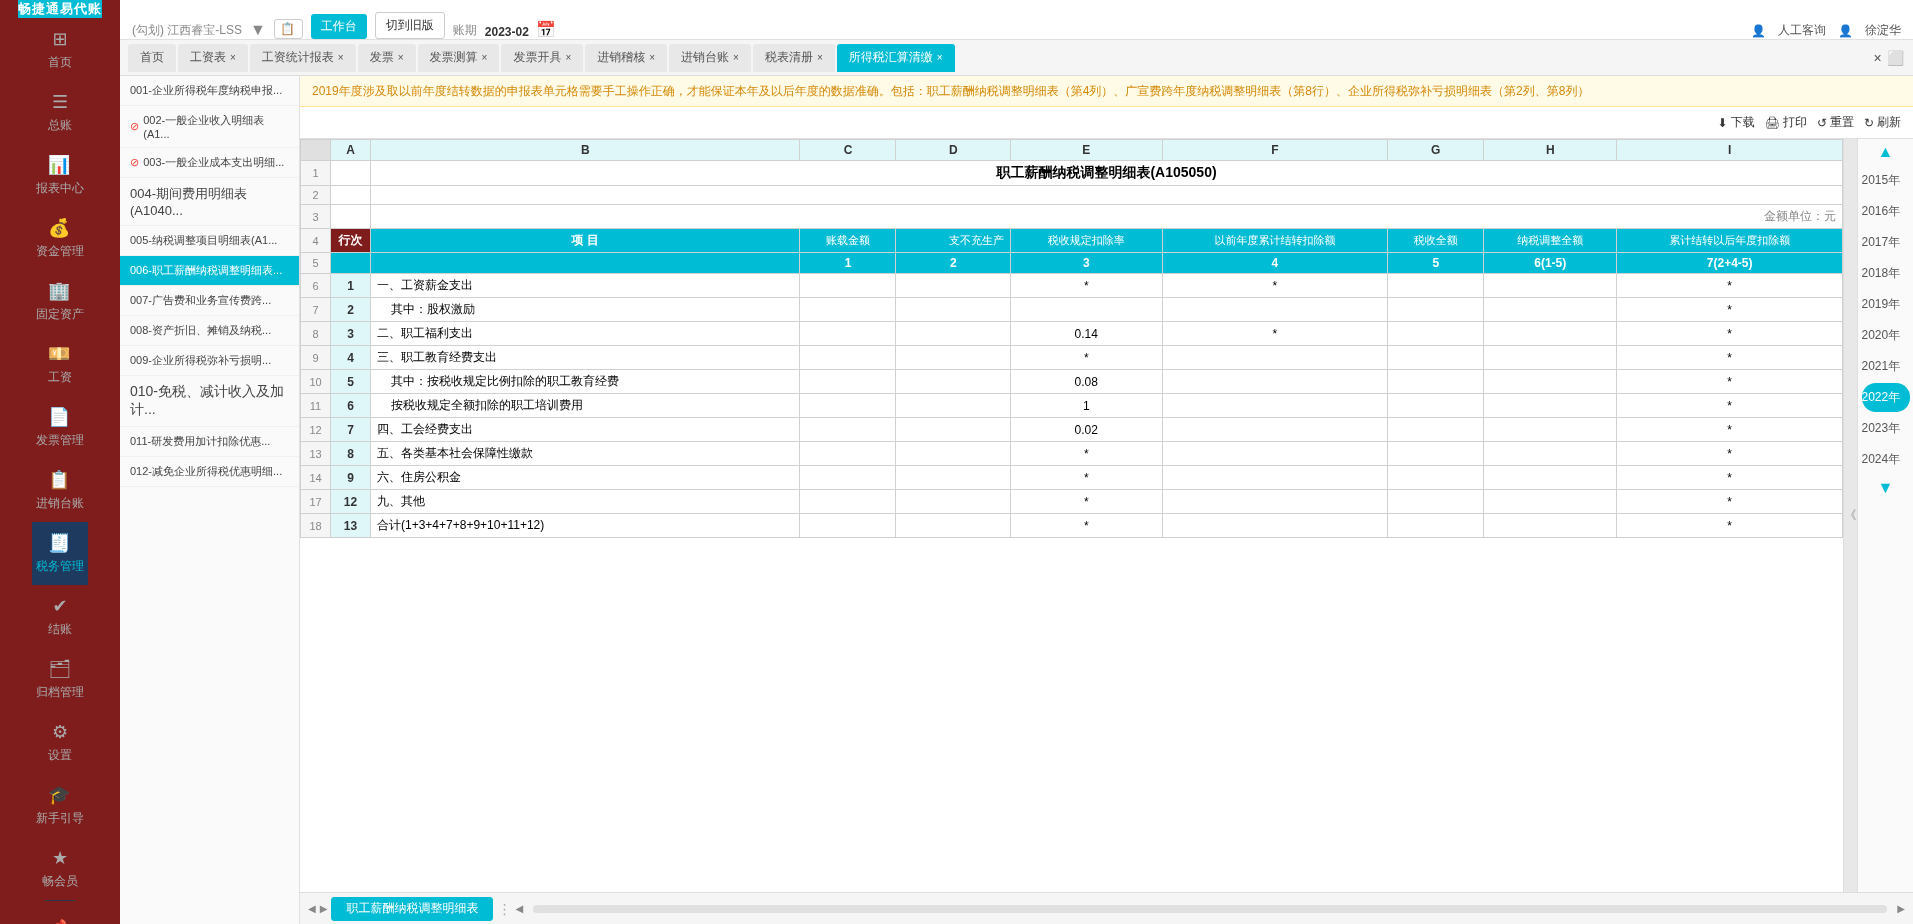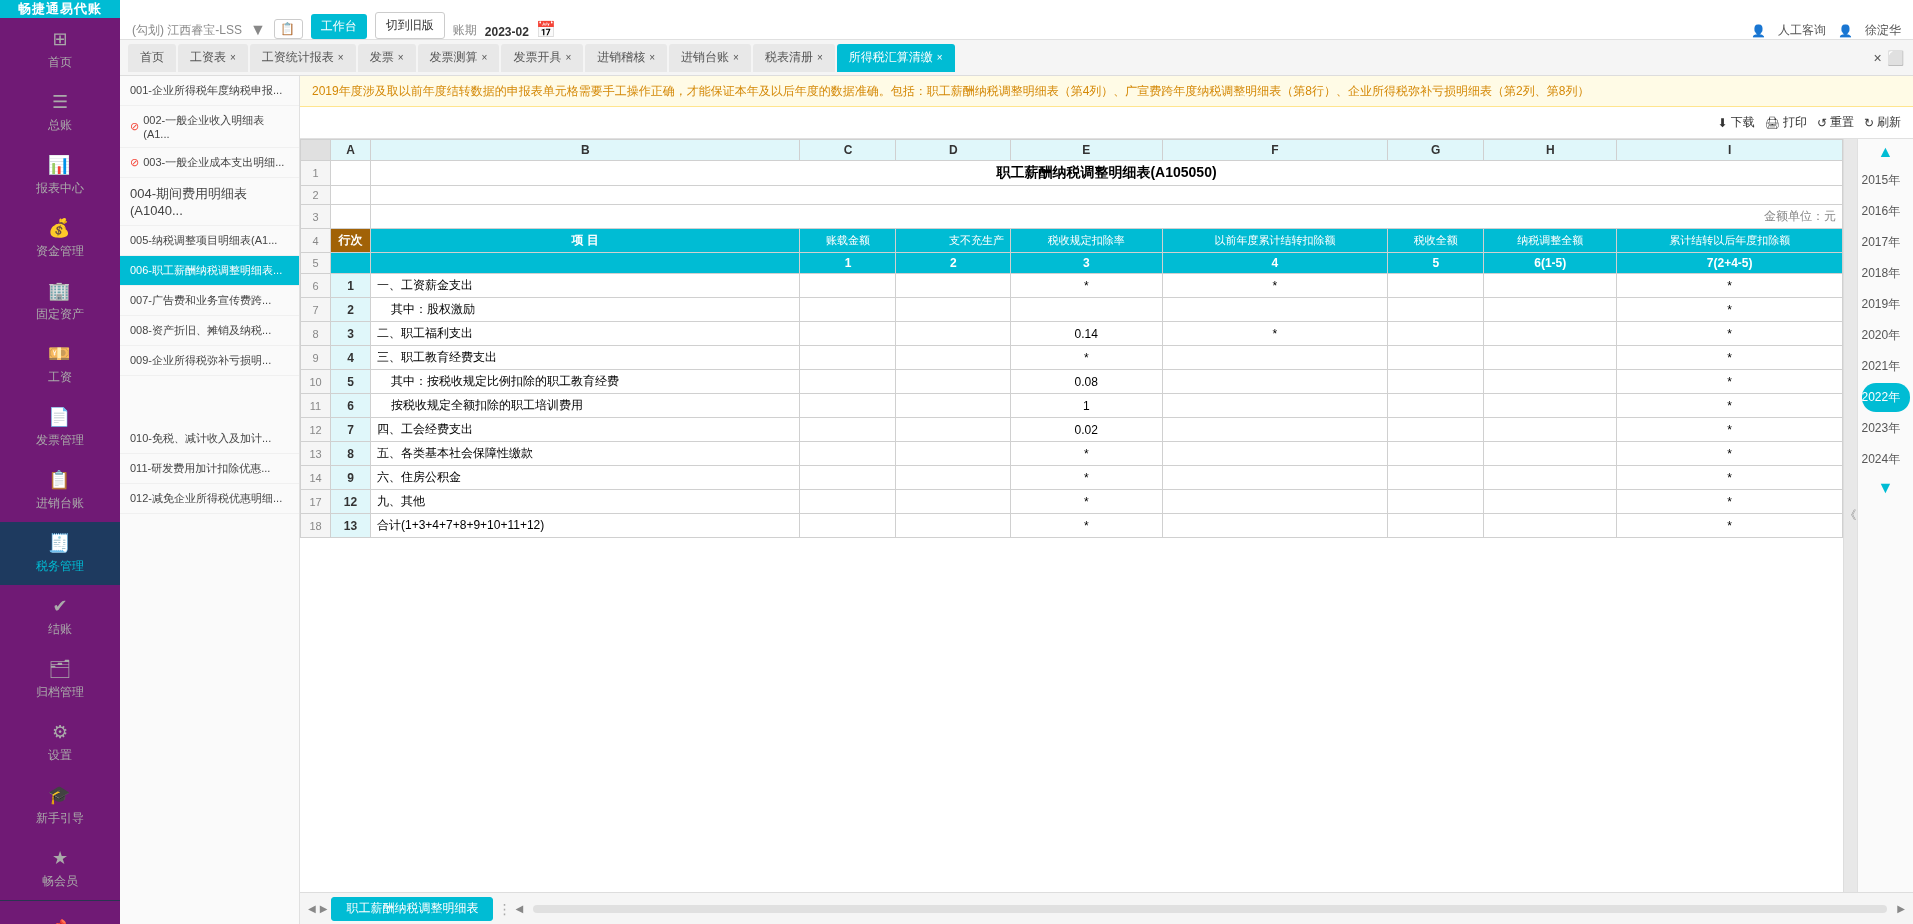--- a/index.html
+++ b/index.html
@@ -1,21 +1,21 @@
 <!DOCTYPE html>
 <html><head>
   <meta charset="utf-8">
   <style>
     * { box-sizing: border-box; margin: 0; padding: 0; font-family: 'Microsoft YaHei', Arial, sans-serif; }
     body { width: 1913px; height: 924px; overflow: hidden; background: #f0f2f5; display: flex; }
 
     
     .sidebar {
-      width: 120px; min-width: 120px; background: #701a75; display: flex; flex-direction: column;
-      height: 924px; color: #fff;
+      width: 120px; min-width: 120px; background: #7f1d1d; display: flex; flex-direction: column;
+      height: 924px; color: #fff; align-items: center;
     }
     .sidebar-logo {
       background: #00bcd4; height: 40px; display: flex; align-items: center; justify-content: center;
       font-size: 13px; color: #fff; font-weight: bold; letter-spacing: 1px;
     }
     .sidebar-item {
       display: flex; flex-direction: column; align-items: center; justify-content: center;
       padding: 10px 4px; cursor: pointer; color: #aaa; font-size: 12px; gap: 4px;
     }
     .sidebar-item.active { background: #1e3a5f; color: #00bcd4; }
@@ -296,21 +296,21 @@
       <div class="list-item">
         <span style="font-size:11px;">007-广告费和业务宣传费跨...</span>
       </div>
       <div class="list-item">
         <span style="font-size:11px;">008-资产折旧、摊销及纳税...</span>
       </div>
       <div class="list-item">
         <span style="font-size:11px;">009-企业所得税弥补亏损明...</span>
       </div>
       <div class="list-item">
-        <span style="font-size:11px;margin-top:48px;">010-免税、减计收入及加计...</span>
+        <span style="font-size:14px;">010-免税、减计收入及加计...</span>
       </div>
       <div class="list-item">
         <span style="font-size:11px;">011-研发费用加计扣除优惠...</span>
       </div>
       <div class="list-item">
         <span style="font-size:11px;">012-减免企业所得税优惠明细...</span>
       </div>
     </div>
 
     <div class="spreadsheet-area">
@@ -372,21 +372,21 @@
               </tr>
 
               <tr>
                 <td class="row-num-cell">3</td>
                 <td></td>
                 <td colspan="8" style="text-align:right;font-size:12px;color:#888;">金额单位：元</td>
               </tr>
 
               <tr>
                 <td class="row-num-cell">4</td>
-                <td style="background:#a16207;color:#fff;text-align:center;font-weight:bold;">行次</td>
+                <td style="background:#7f1d1d;color:#fff;text-align:center;font-weight:bold;">行次</td>
                 <td style="background:#00bcd4;color:#fff;text-align:center;font-weight:bold;">项 目</td>
                 <td style="background:#00bcd4;color:#fff;text-align:center;font-size:11px;">账载金额</td>
                 <td style="background:#00bcd4;color:#fff;text-align:right;font-size:11px;">支不充生产</td>
                 <td style="background:#00bcd4;color:#fff;text-align:center;font-size:11px;">税收规定扣除率</td>
                 <td style="background:#00bcd4;color:#fff;text-align:center;font-size:11px;">以前年度累计结转扣除额</td>
                 <td style="background:#00bcd4;color:#fff;text-align:center;font-size:11px;">税收全额</td>
                 <td style="background:#00bcd4;color:#fff;text-align:center;font-size:11px;">纳税调整全额</td>
                 <td style="background:#00bcd4;color:#fff;text-align:center;font-size:11px;">累计结转以后年度扣除额</td>
               </tr>
 

